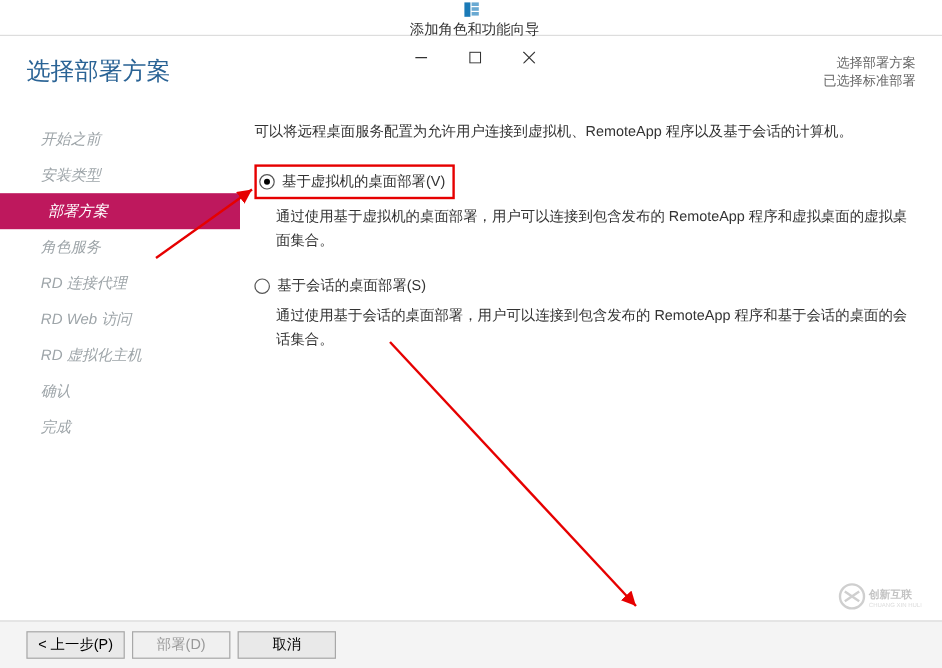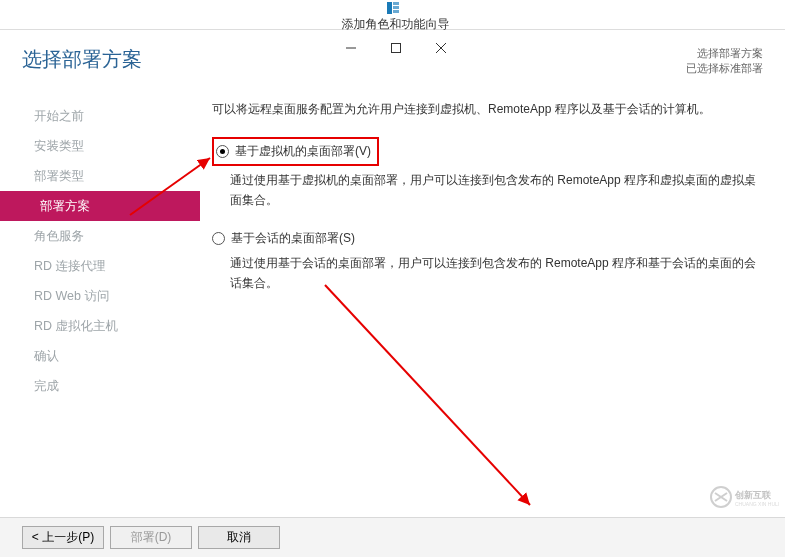--- a/index.html
+++ b/index.html
@@ -76,20 +76,21 @@
     .sidebar {
       width: 200px;
       padding: 6px 0 0 0;
     }
     .sidebar-item {
       padding: 5px 0 5px 34px;
       font-size: 12.5px;
       color: #9ea5a9;
       cursor: pointer;
       line-height: 1.6;
+      font-style: italic;
     }
     .sidebar-item.active {
       background: #be185d;
       color: #fff;
       position: relative;
       padding-left: 40px;
     }
     .sidebar-item.active::before {
       content: "";
       position: absolute;
@@ -171,21 +172,21 @@
     }
     .btn.highlight {
       border: 2px solid #e60000;
     }
     .arrow {
       position: absolute;
       pointer-events: none;
     }
     .watermark {
       position: absolute;
-      right: 6px;
+      right: 17px;
       bottom: 44px;
       width: 70px;
       opacity: .7;
     }
   </style>
 </head>
 <body>
 
 <div class="titlebar">
   <span class="titlebar-icon">
@@ -225,21 +226,20 @@
       <div>选择部署方案</div>
       <div>已选择标准部署</div>
     </div>
   </div>
 
   <div class="body-row">
 
     <div class="sidebar">
       <div class="sidebar-item dim"><span>开始之前</span></div>
       <div class="sidebar-item dim"><span>安装类型</span></div>
-      <div class="sidebar-item dim"><span>部署类型</span></div>
       <div class="sidebar-item active"><span>部署方案</span></div>
       <div class="sidebar-item dim"><span>角色服务</span></div>
       <div class="sidebar-item dim"><span>RD 连接代理</span></div>
       <div class="sidebar-item dim"><span>RD Web 访问</span></div>
       <div class="sidebar-item dim"><span>RD 虚拟化主机</span></div>
       <div class="sidebar-item dim"><span>确认</span></div>
       <div class="sidebar-item dim"><span>完成</span></div>
     </div>
 
     <div class="content">

